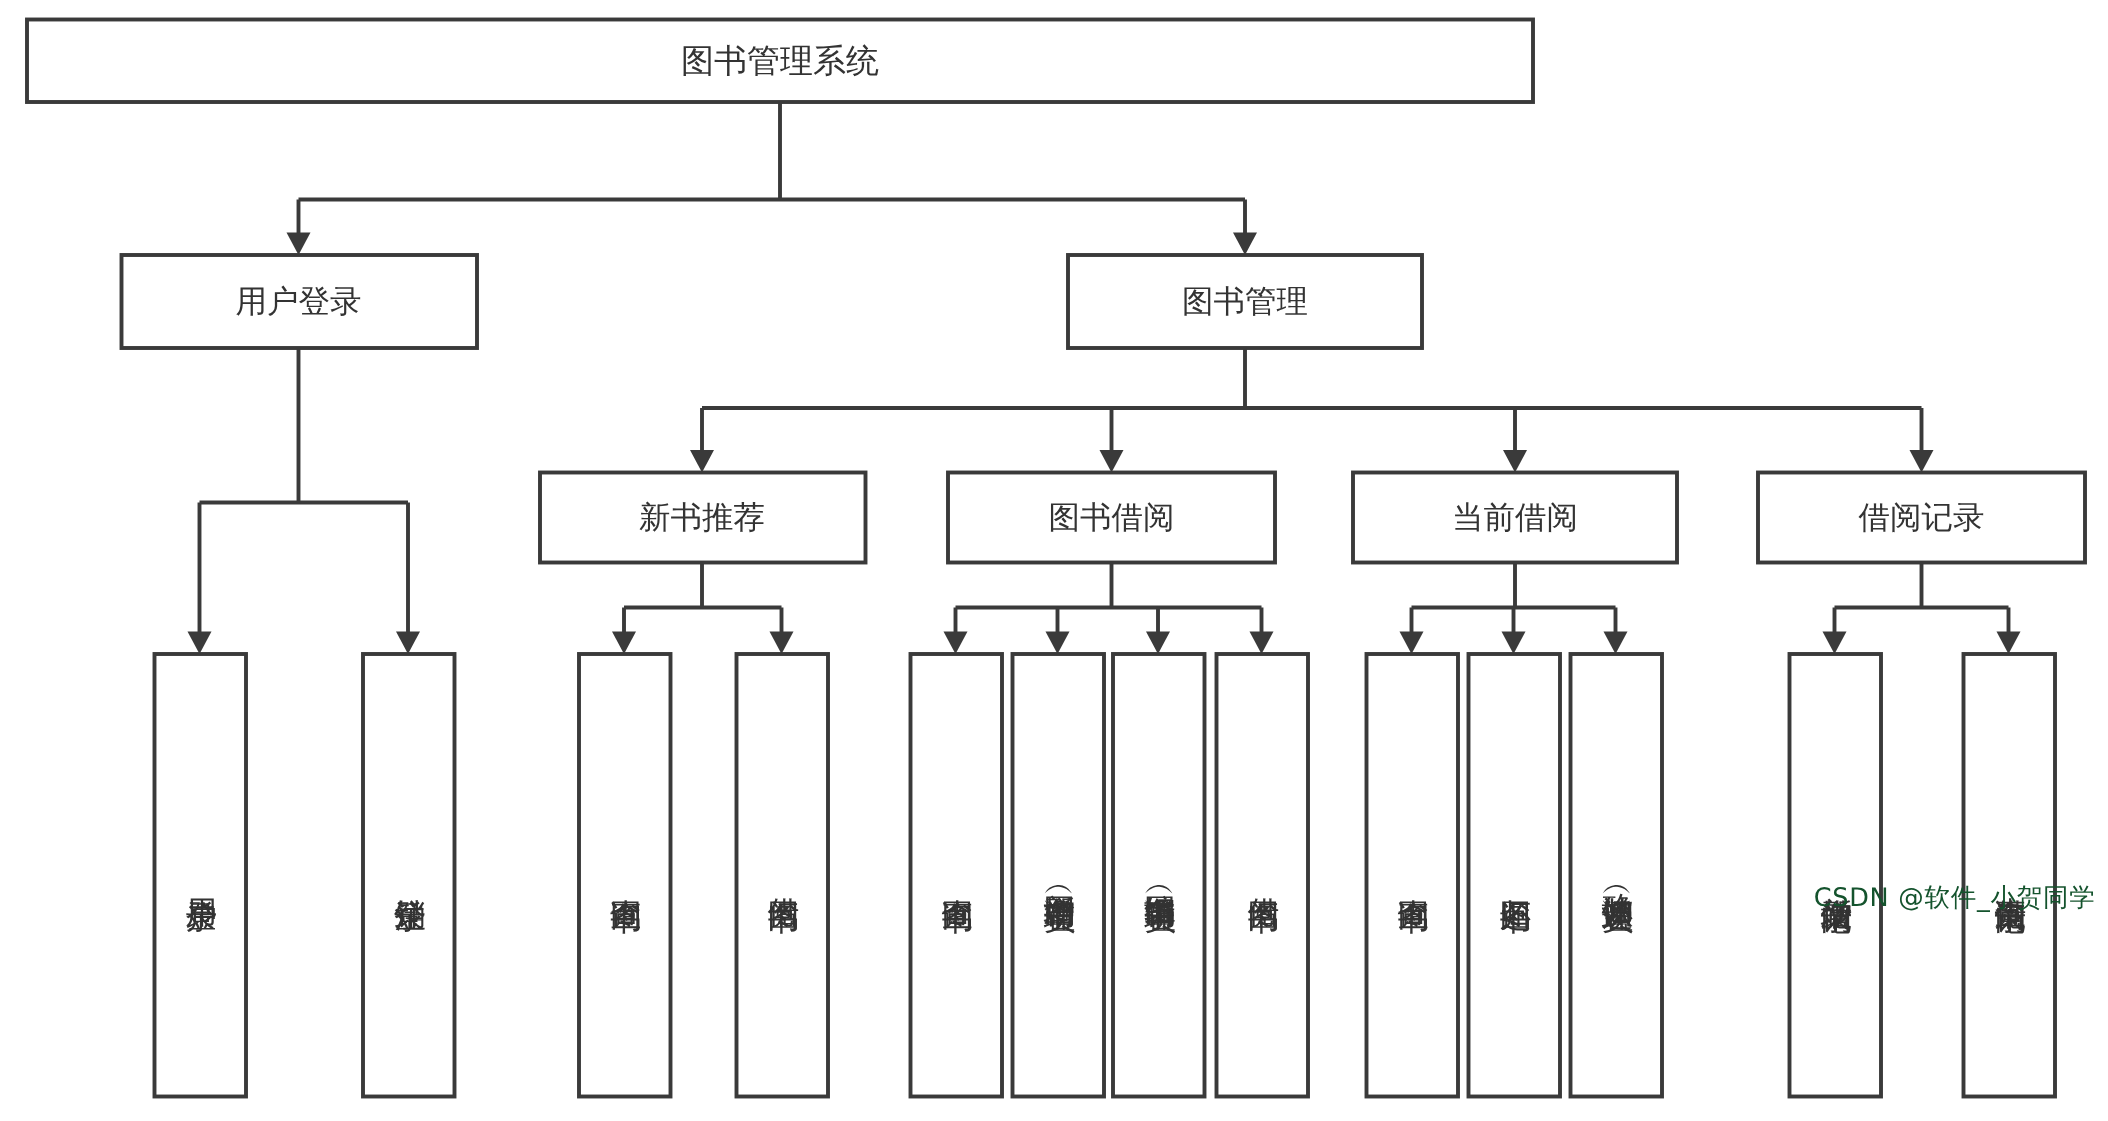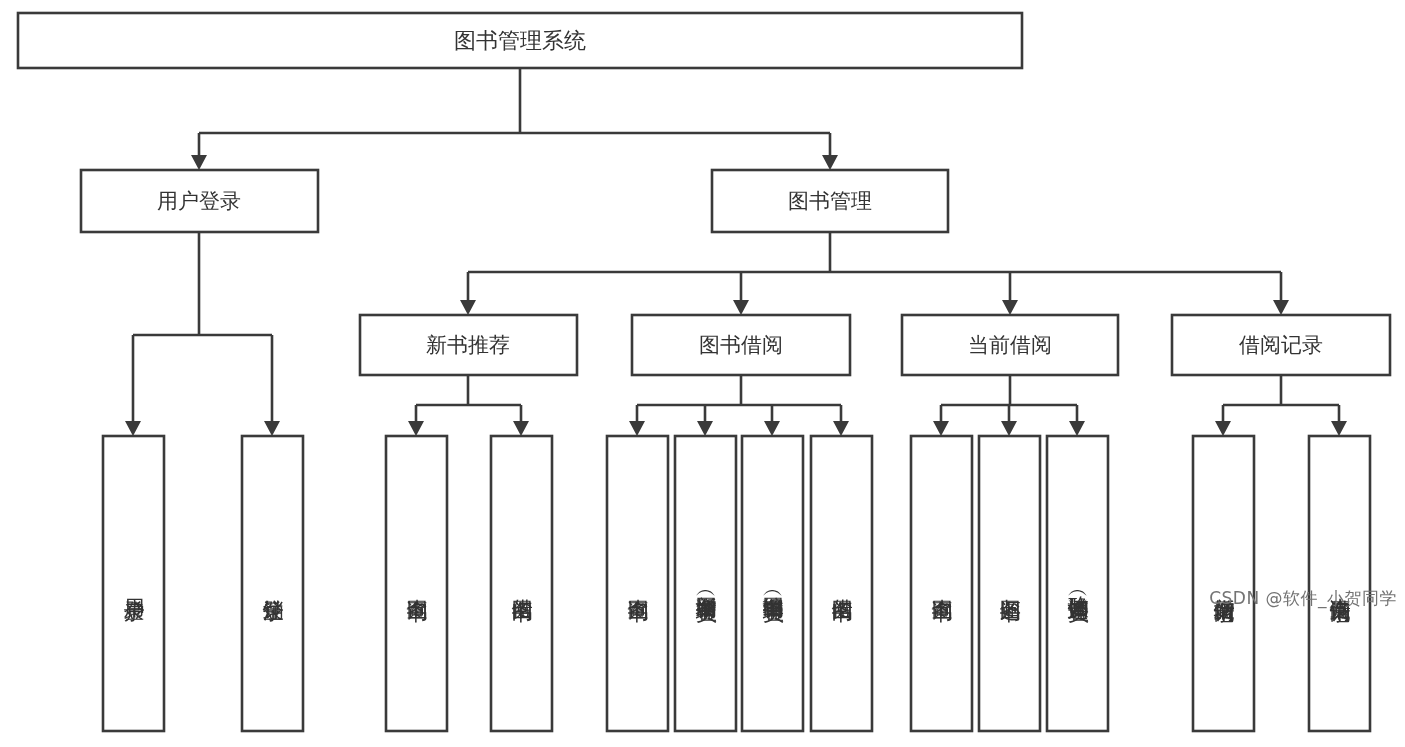--- a/index.html
+++ b/index.html
@@ -73,21 +73,21 @@
     text-align: center;
     white-space: nowrap;
     pointer-events: none;
   }
   .watermark {
     position: absolute;
     right: 8px;
     bottom: 4px;
     font-family: "DejaVu Sans", "Liberation Sans", sans-serif;
     font-size: 17px;
-    color: #737373;
+    color: #14532d;
     letter-spacing: 0.5px;
     white-space: nowrap;
   }
 </style>
 </head>
 <body>
 
 <div id="diagram-root">
 
   <svg class="diagram-svg" viewBox="0 0 1405 747" xmlns="http://www.w3.org/2000/svg">

